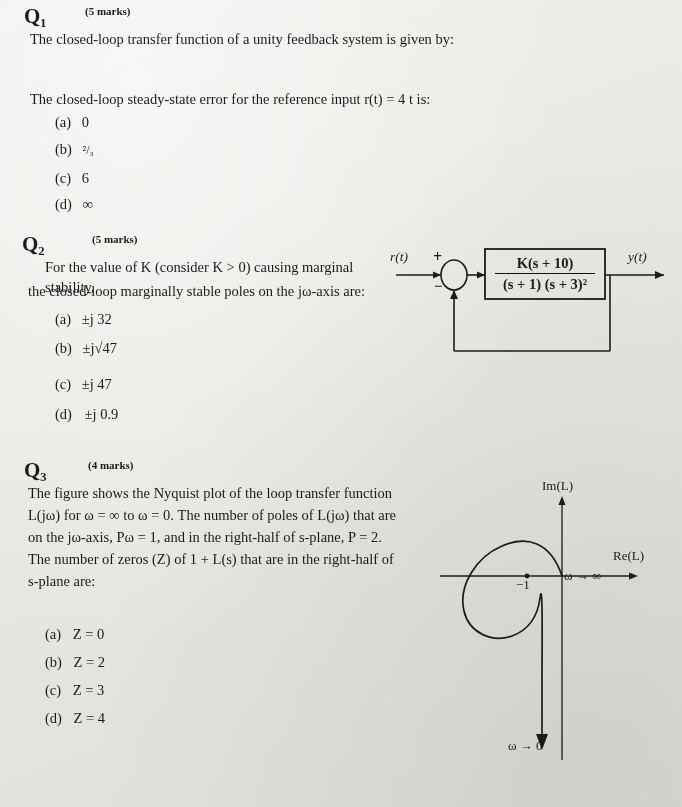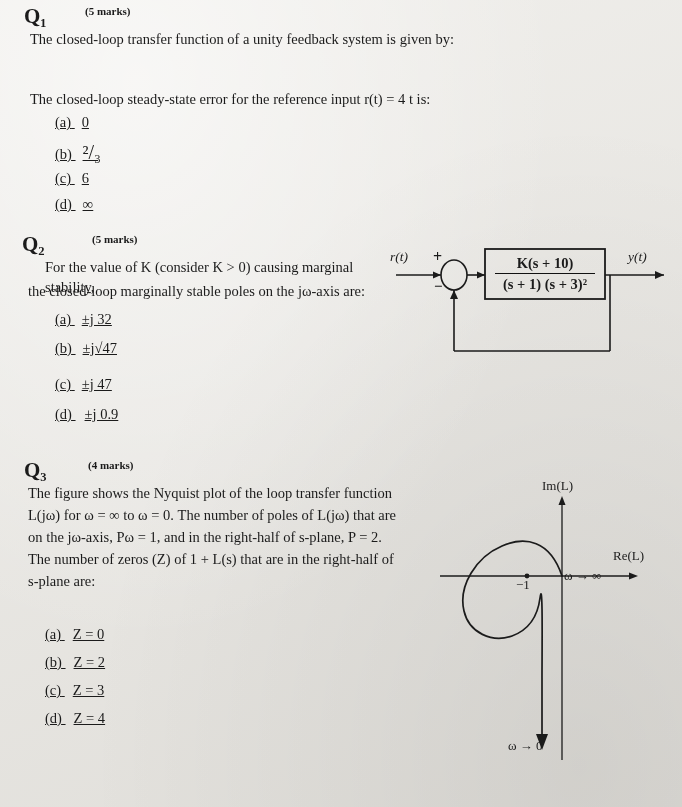--- a/index.html
+++ b/index.html
@@ -33,21 +33,20 @@
     font-size:11px;
   }
   .txt{
     position:absolute;
     font-size:14.5px;
     line-height:20px;
   }
   .opt{
     position:absolute;
     font-size:14.5px;
-    text-decoration:underline;
   }
   .frac{
     display:inline-block;
     vertical-align:middle;
     text-align:center;
     line-height:1.15;
   }
   .frac .num{display:block;border-bottom:1px solid #1b1b1b;padding:0 4px;}
   .frac .den{display:block;padding:0 4px;}
 
@@ -97,21 +96,21 @@
 
 
   <div class="txt" style="left:30px;top:89px;width:600px;">The closed-loop steady-state error for the reference input r(t) = 4 t is:</div>
 
   <div class="opt" style="left:55px;top:114px;">
     <span>(a)</span>
     <span style="margin-left:7px;">0</span>
   </div>
   <div class="opt" style="left:55px;top:141px;">
     <span>(b)</span>
-    <span style="margin-left:7px;font-size:20px;">²/₃</span>
+    <span style="margin-left:7px;font-size:12px;">²/₃</span>
   </div>
   <div class="opt" style="left:55px;top:170px;">
     <span>(c)</span>
     <span style="margin-left:7px;">6</span>
   </div>
   <div class="opt" style="left:55px;top:196px;">
     <span>(d)</span>
     <span style="margin-left:7px;font-size:15px;">∞</span>
   </div>
 

